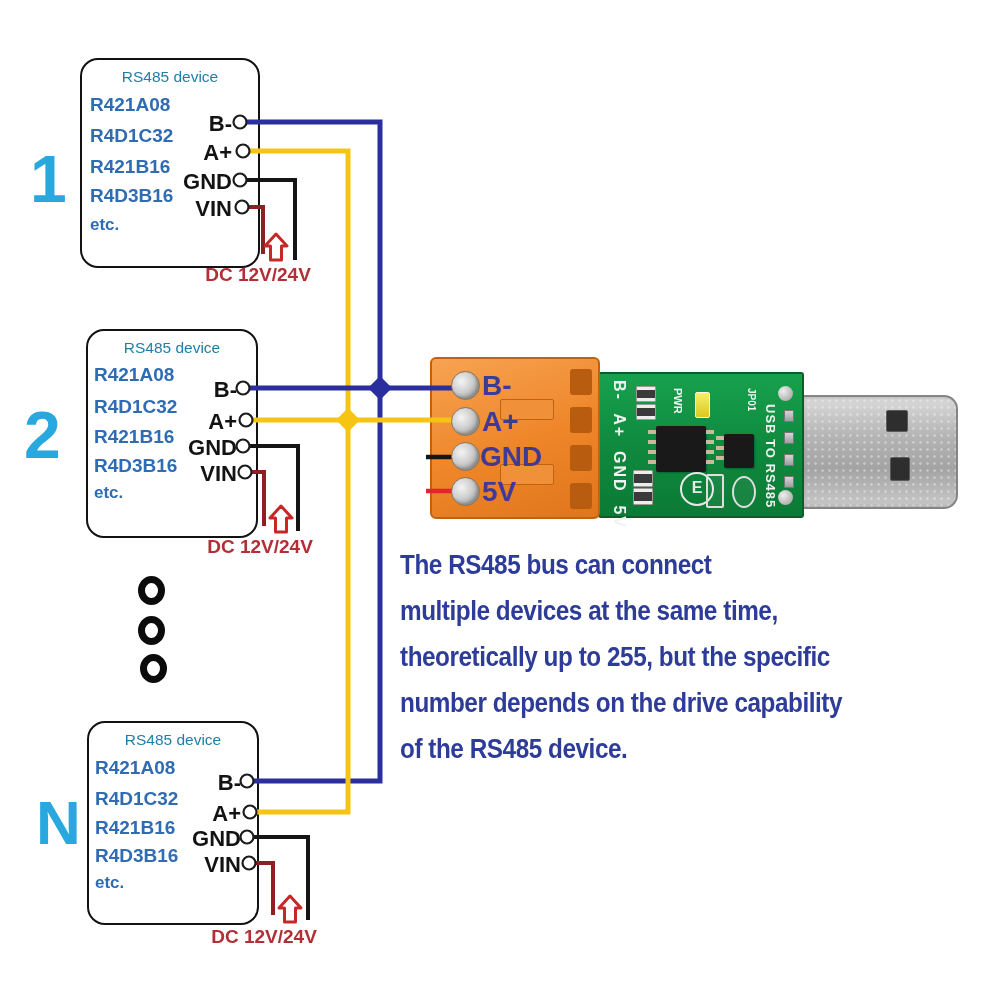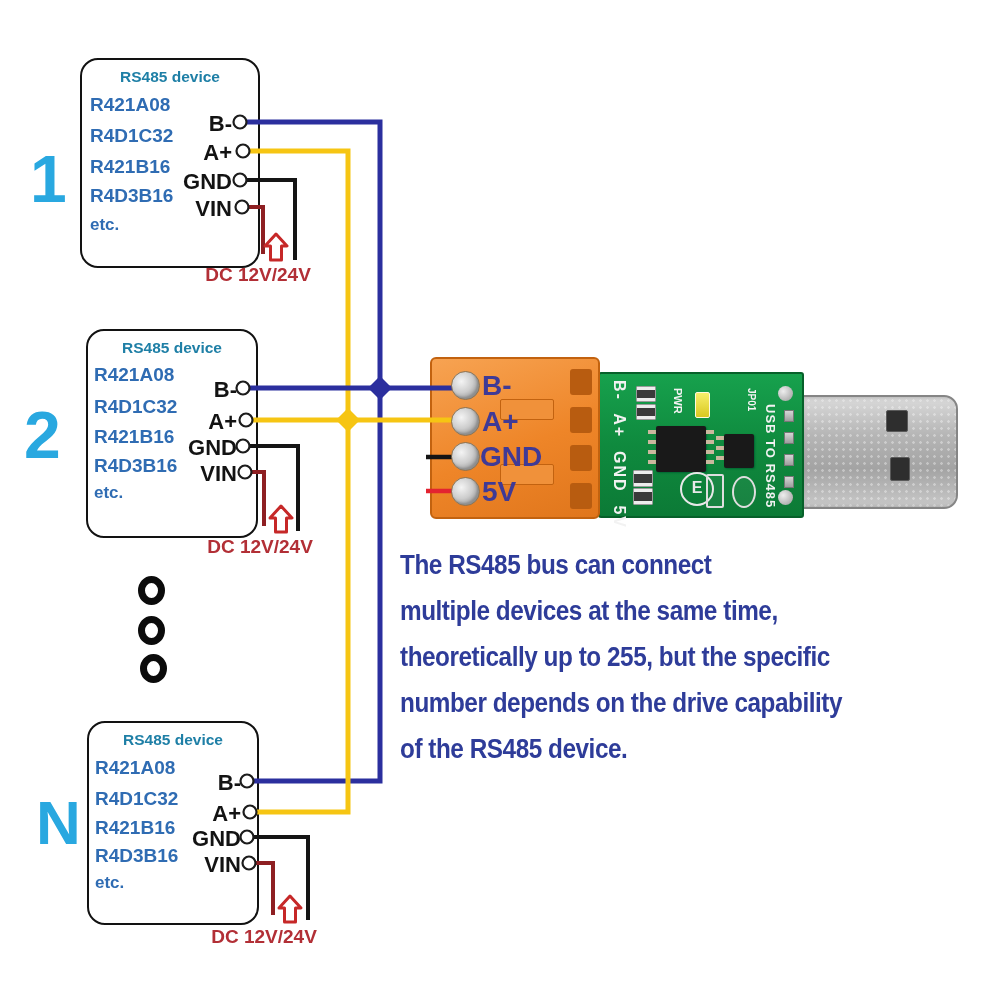--- a/index.html
+++ b/index.html
@@ -1,20 +1,20 @@
 <!DOCTYPE html>
 <html><head>
 <meta charset="utf-8">
 <style>
   html,body{margin:0;padding:0;background:#fff;}
   #canvas{position:relative;width:1000px;height:1000px;background:#ffffff;overflow:hidden;
           font-family:"Liberation Sans",sans-serif;}
   .device-box{position:absolute;background:#fff;border:2.5px solid #121212;border-radius:18px;}
   .box-title{position:absolute;top:8px;left:0;width:100%;text-align:center;
-             font-weight:bold;font-size:15.5px;color:#1e7fa6;}
+             font-weight:normal;font-size:15.5px;color:#1e7fa6;}
   .model-label{position:absolute;font-weight:bold;font-size:19px;color:#2f6cb3;white-space:nowrap;}
   .etc-label{position:absolute;font-weight:bold;font-size:17px;color:#2f6cb3;}
   .pin-label{position:absolute;width:84px;text-align:right;font-weight:bold;font-size:22px;color:#131313;white-space:nowrap;}
   .index-num{position:absolute;font-weight:bold;color:#29a8e0;line-height:1;}
   .dc-label{position:absolute;width:124px;text-align:center;font-weight:bold;font-size:19px;color:#b22f36;white-space:nowrap;}
   .dot{position:absolute;width:13px;height:15px;border:7px solid #0b0b0b;border-radius:50%;background:#fff;}
   .note{position:absolute;left:400px;top:550px;width:600px;transform:scaleX(.90);transform-origin:0 0;}
   .note-line{height:46px;font-weight:bold;font-size:27px;letter-spacing:-0.5px;color:#2e3c99;white-space:nowrap;}
   svg.wires{position:absolute;left:0;top:0;z-index:20;}
   

